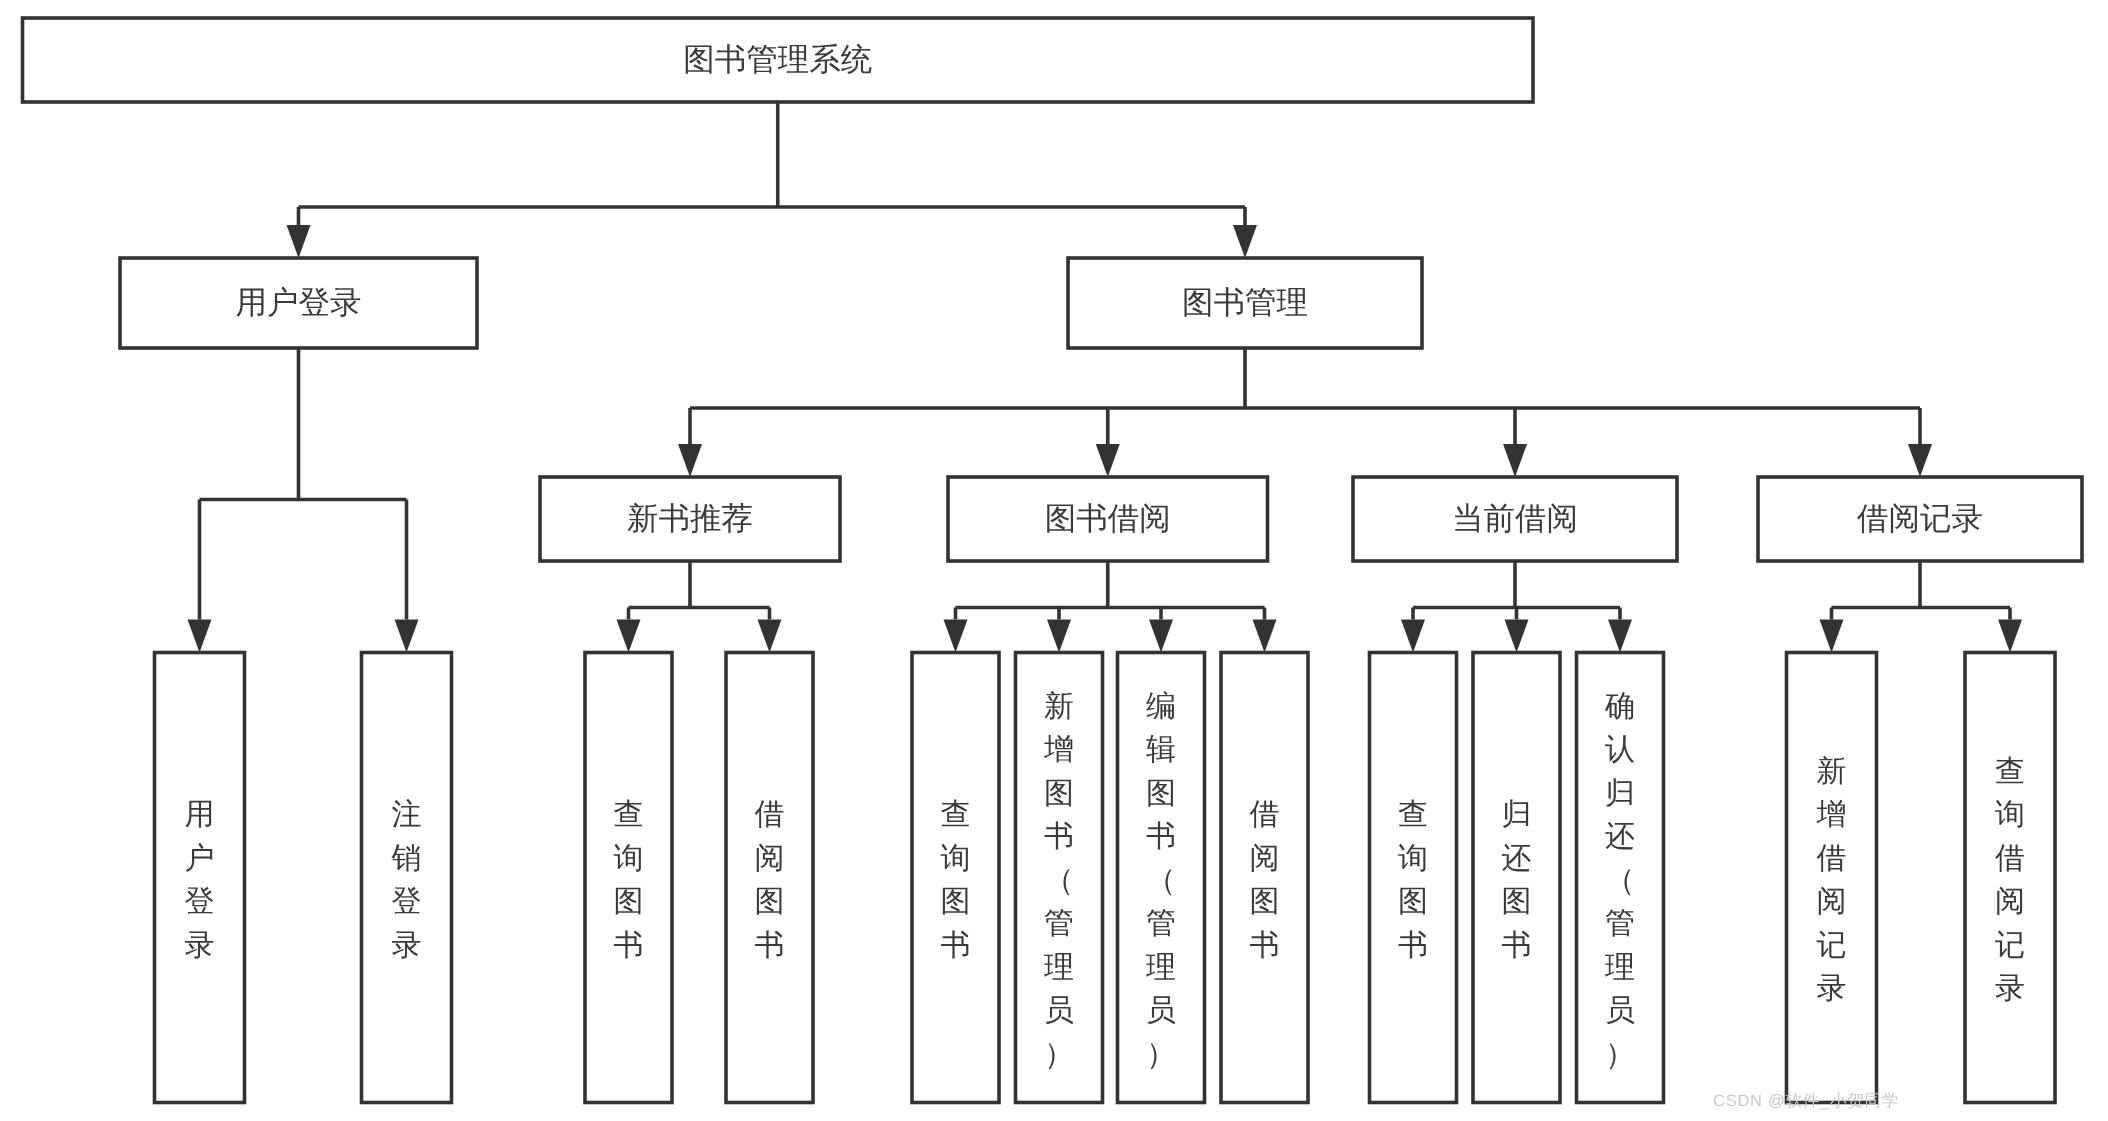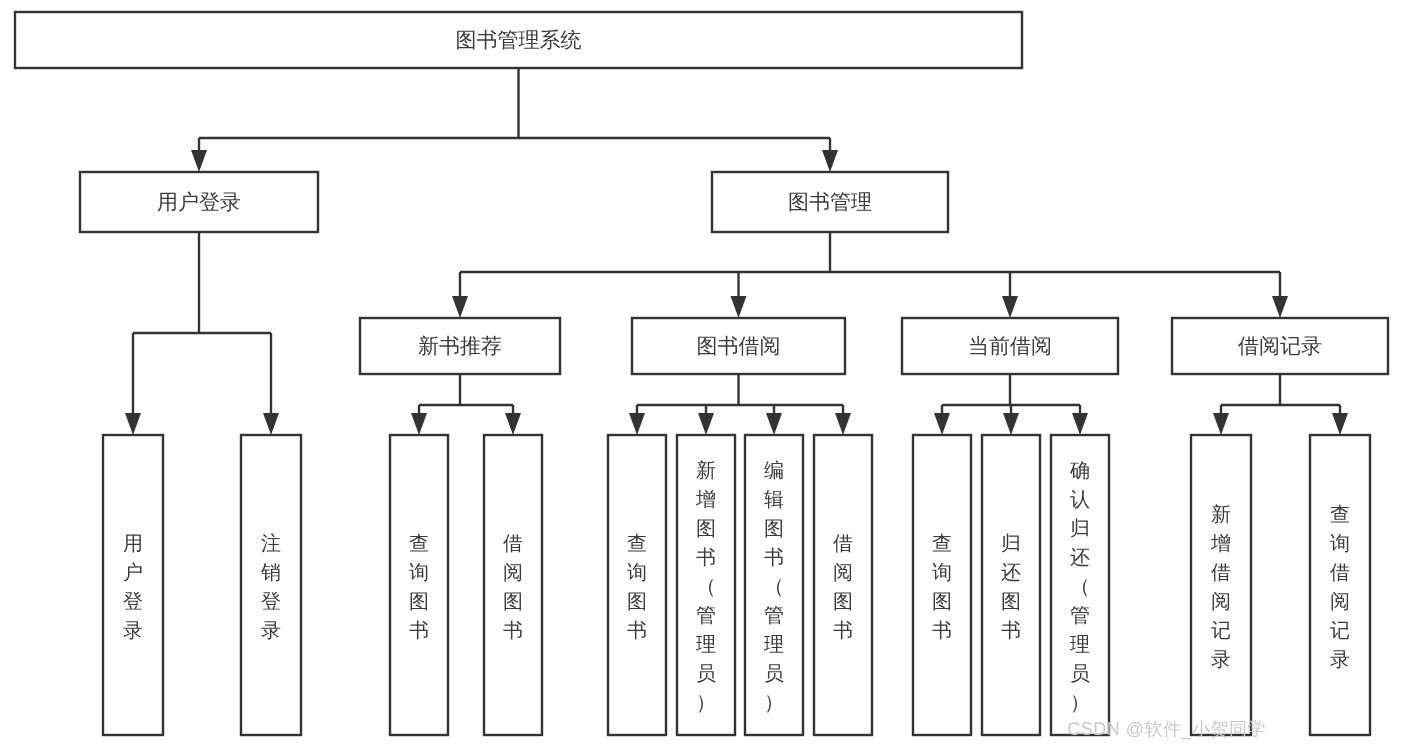--- a/index.html
+++ b/index.html
@@ -51,21 +51,21 @@
   }
   .arrow-head {
     fill: #333333;
     stroke: none;
   }
   .watermark {
     position: absolute;
     right: 10px;
     bottom: 6px;
     color: #c9c9c9;
-    font-size: 18px;
+    font-size: 11px;
     font-family: "Liberation Sans", "DejaVu Sans", sans-serif;
     white-space: nowrap;
     letter-spacing: 0.5px;
     pointer-events: none;
   }
 </style>
 </head>
 <body>
 
 <div id="diagram-root">

